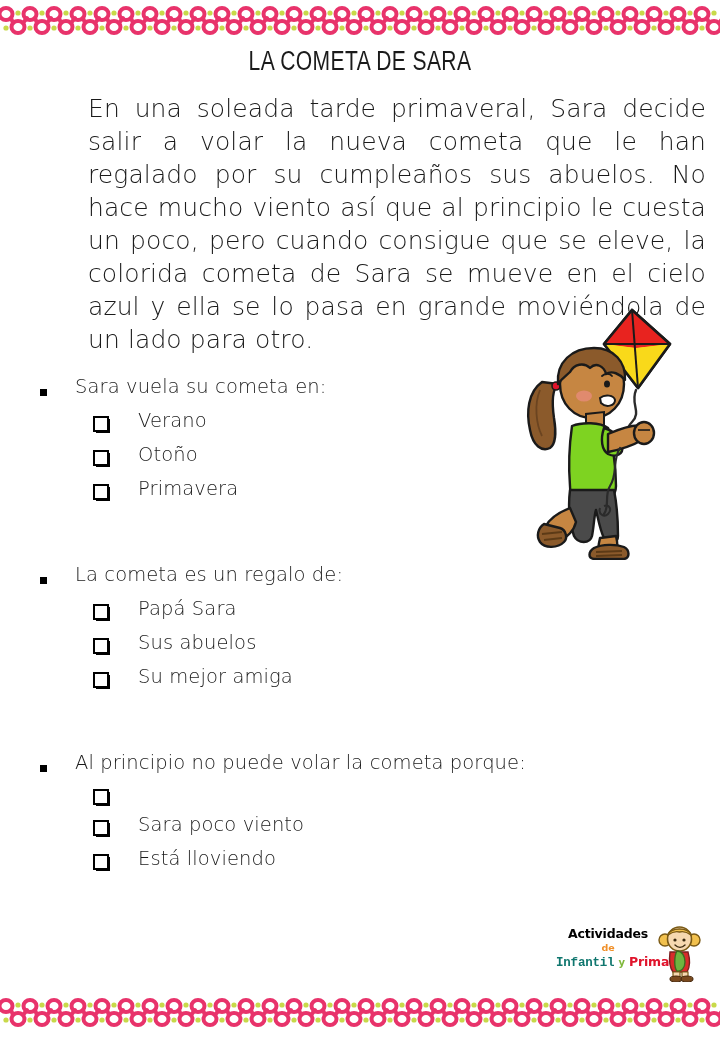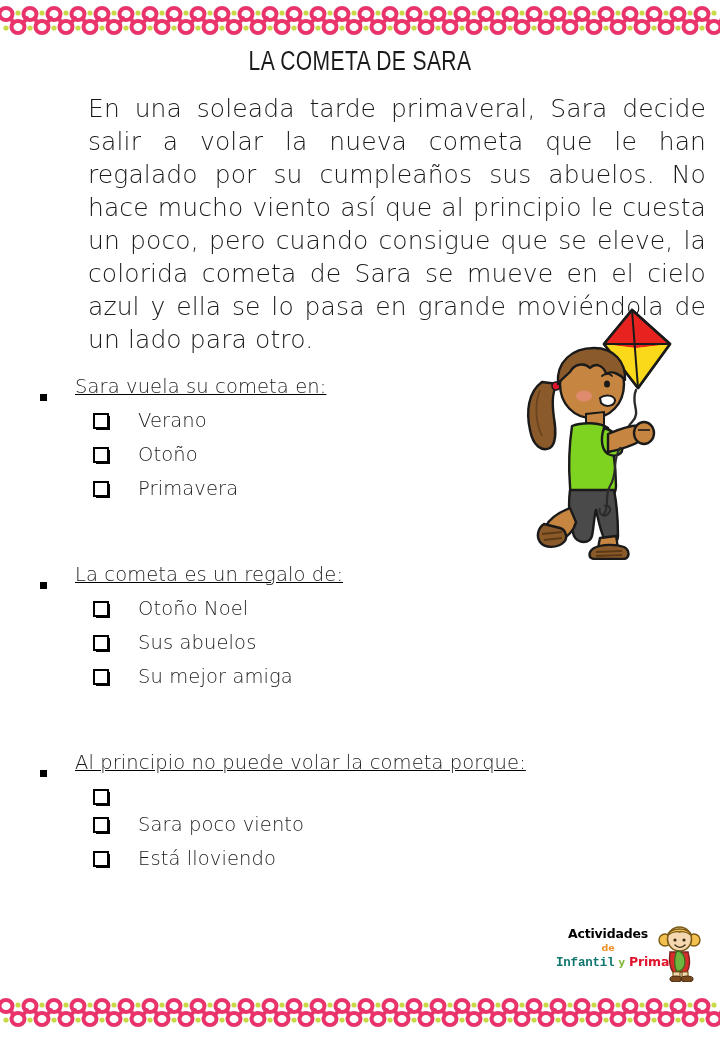--- a/index.html
+++ b/index.html
@@ -66,23 +66,22 @@
     position: absolute;
     top: 372px;
     left: 40px;
     width: 600px;
   }
   .qblock { margin-bottom: 56px; }
   .qblock:last-child { margin-bottom: 4px; }
 
   .qhead {
     display: flex;
-    align-items: flex-end;
+    align-items: center;
     margin-bottom: 4px;
-    text-decoration: underline;
   }
   .bullet {
     width: 7px;
     height: 7px;
     background: #000000;
     margin-top: 11px;
     margin-right: 28px;
     flex: 0 0 auto;
   }
   .qtext {
@@ -90,21 +89,21 @@
     font-weight: 300;
     font-size: 19.5px;
     line-height: 29px;
     color: #1a1a1a;
     letter-spacing: 0.1px;
   }
 
   .options { margin: 0; padding: 0; list-style: none; }
   .option {
     display: flex;
-    align-items: flex-start;
+    align-items: center;
     margin-top: 3px;
   }
   .checkbox {
     position: relative;
     width: 17px;
     height: 17px;
     flex: 0 0 auto;
     margin-left: 53px;
     margin-right: 28px;
     margin-top: 8px;
@@ -276,21 +275,21 @@
     </div>
 
     <div class="qblock">
       <div class="qhead">
         <span class="bullet"></span>
         <span class="qtext">La cometa es un regalo de:</span>
       </div>
       <ul class="options">
         <li class="option">
           <span class="checkbox"></span>
-          <span class="otext">Otoño Noel</span>
+          <span class="otext">Papá Sara</span>
         </li>
         <li class="option">
           <span class="checkbox"></span>
           <span class="otext">Sus abuelos</span>
         </li>
         <li class="option">
           <span class="checkbox"></span>
           <span class="otext">Su mejor amiga</span>
         </li>
       </ul>

